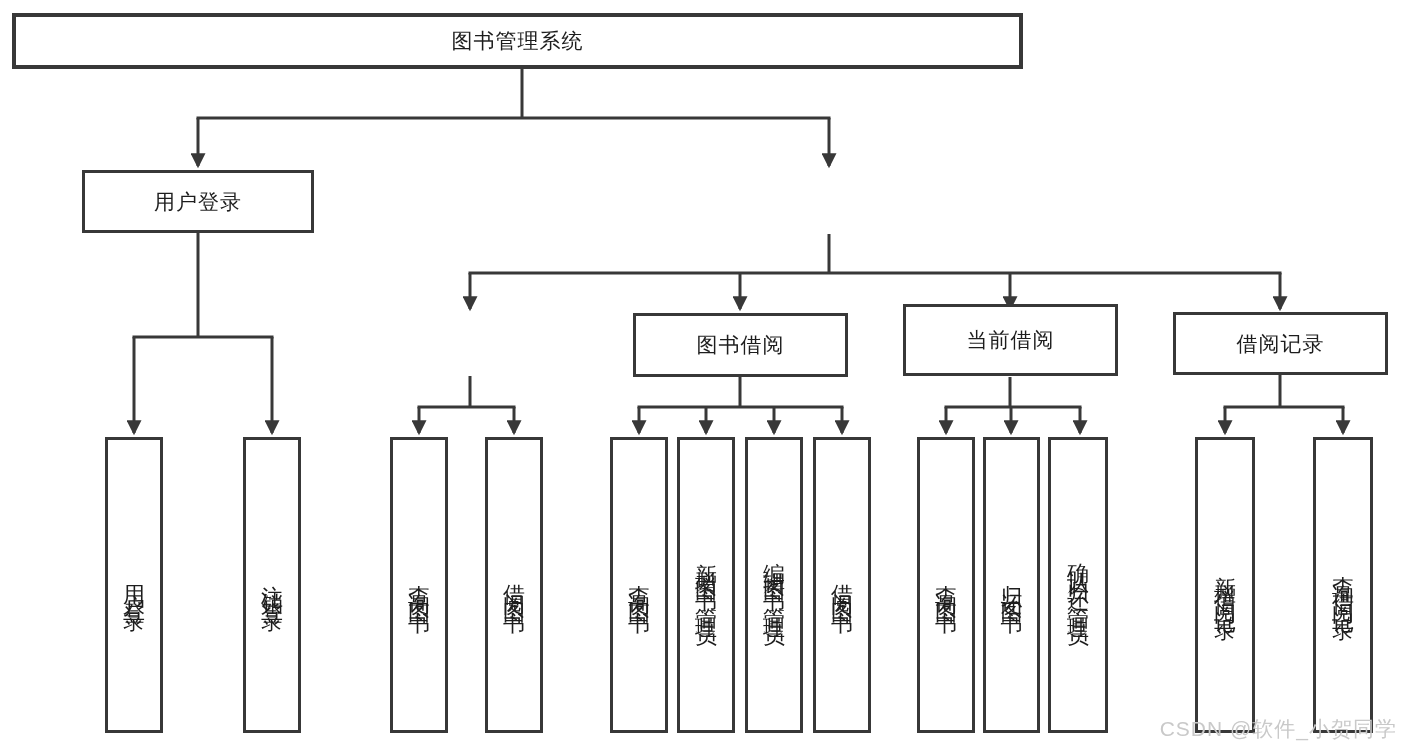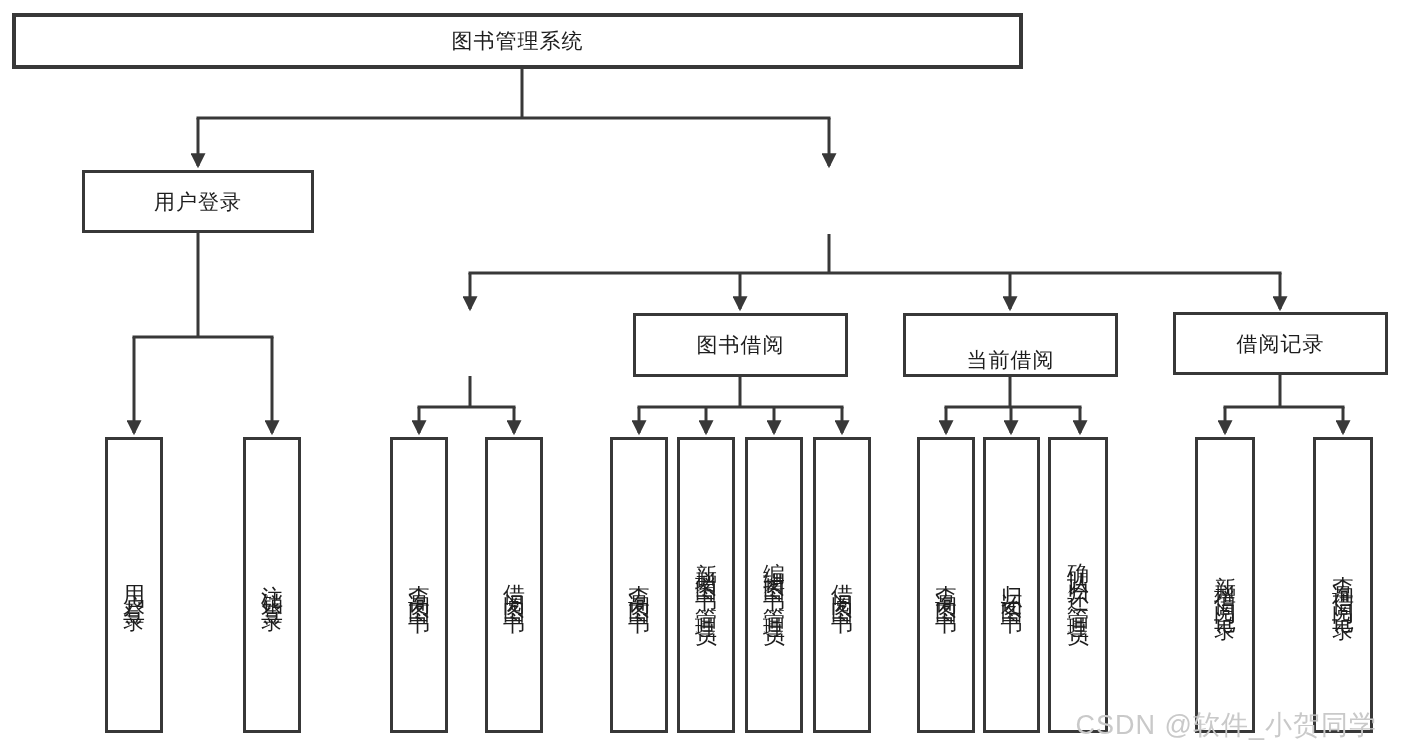--- a/index.html
+++ b/index.html
@@ -35,22 +35,22 @@
     writing-mode:vertical-rl;
     text-orientation:upright;
     font-size:22px;
     letter-spacing:9px;
     line-height:1;
     color:#1d1d1d;
     white-space:nowrap;
   }
   .watermark{
     position:absolute;
-    right:28px;bottom:4px;
-    font-size:27px;
+    right:8px;bottom:4px;
+    font-size:21px;
     color:#c9c9c9;
     letter-spacing:1px;
     white-space:nowrap;
   }
 </style>
 </head>
 <body>
 
 <div class="canvas">
 
@@ -101,21 +101,21 @@
     <span class="h-label">图书管理系统</span>
   </div>
 
   <div class="node" style="left:82px;top:170px;width:232px;height:63px;">
     <span class="h-label">用户登录</span>
   </div>
 
   <div class="node" style="left:633px;top:313px;width:215px;height:64px;">
     <span class="h-label">图书借阅</span>
   </div>
-  <div class="node" style="left:903px;top:313px;width:215px;height:64px;align-items:flex-end;">
+  <div class="node" style="left:903px;top:304px;width:215px;height:72px;">
     <span class="h-label">当前借阅</span>
   </div>
   <div class="node" style="left:1173px;top:312px;width:215px;height:63px;">
     <span class="h-label">借阅记录</span>
   </div>
 
   <div class="node leaf" style="left:105px;">
     <span class="v-label">用户登录</span>
   </div>
   <div class="node leaf" style="left:243px;">

